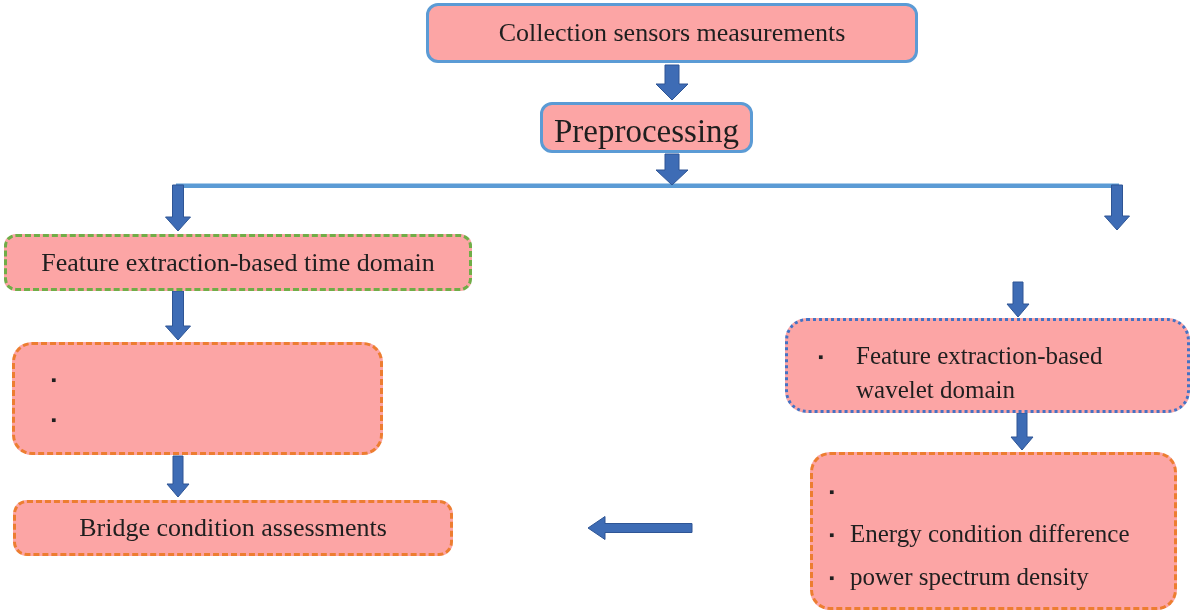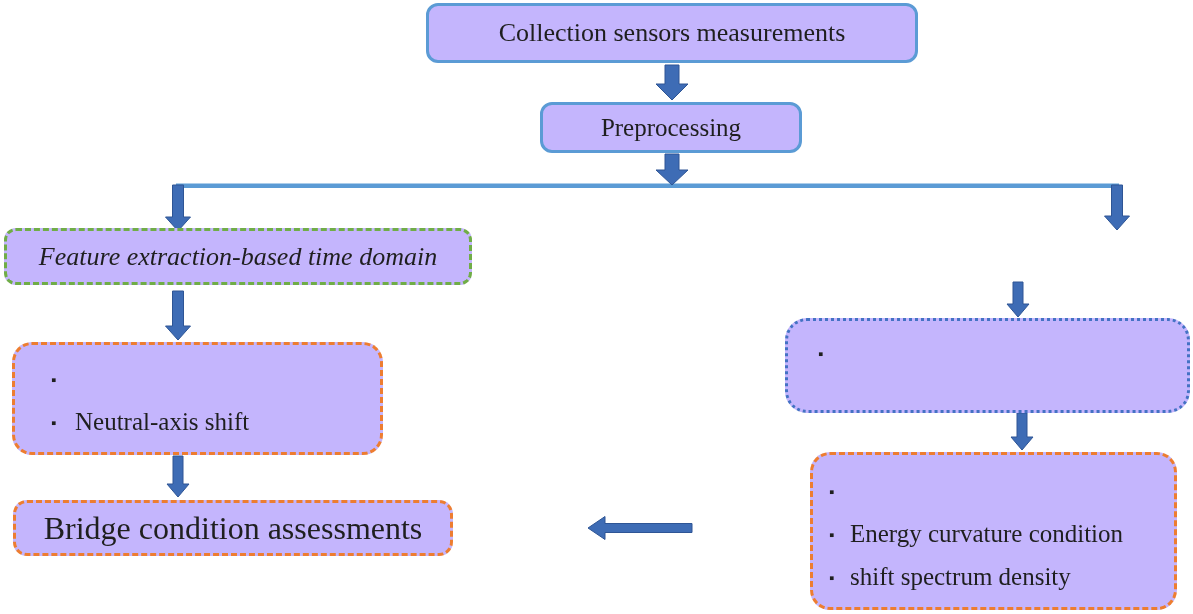--- a/index.html
+++ b/index.html
@@ -19,25 +19,25 @@
     font-family:"Liberation Serif","DejaVu Serif",serif;
     color:var(--text);
     overflow:hidden;
   }
   #connectors{position:absolute;left:0;top:0;width:1193px;height:614px;}
   .box{
     position:absolute;
     box-sizing:border-box;
     display:flex;align-items:center;justify-content:center;
     text-align:center;
-    background:#c4b5fd;
+    background:#fca5a5;
   }
   .solid-blue{border:3px solid var(--box-blue);border-radius:12px;font-size:26px;}
   .dashed-green{border:3px dashed var(--green);border-radius:12px;font-size:26px;}
-  .dashed-orange{border:3px dashed var(--orange);border-radius:20px;font-size:32px;}
+  .dashed-orange{border:3px dashed var(--orange);border-radius:20px;font-size:26px;}
   .dotted-blue-box{border:3.5px dotted var(--dotted-blue);border-radius:22px;font-size:25px;}
   .list-box{justify-content:flex-start;align-items:flex-start;text-align:left;}
   ul.plain{list-style:none;margin:0;padding:0;width:100%;}
   ul.plain li{display:flex;align-items:baseline;}
   .bullet{font-size:0.60em;flex:0 0 auto;transform:translateY(-0.12em);}
   .nowrap{white-space:nowrap;}
   
   #time-features-box{padding:17px 10px 0 36px;font-size:25px;}
   #time-features-box li{line-height:40px;}
   #time-features-box .bullet{width:24px;}
@@ -65,61 +65,61 @@
     <polygon points="1013,282 1023,282 1023,304 1029,304 1018,317 1007,304 1013,304" style="fill:var(--arrow-blue,#3E6CB5);stroke:var(--arrow-stroke,#2E5595);stroke-width:1;stroke-linejoin:round"></polygon>
     <polygon points="1017,413 1027,413 1027,437 1033,437 1022,450 1011,437 1017,437" style="fill:var(--arrow-blue,#3E6CB5);stroke:var(--arrow-stroke,#2E5595);stroke-width:1;stroke-linejoin:round"></polygon>
     <polygon points="173,456 183,456 183,484 189,484 178,497 167,484 173,484" style="fill:var(--arrow-blue,#3E6CB5);stroke:var(--arrow-stroke,#2E5595);stroke-width:1;stroke-linejoin:round"></polygon>
     <polygon points="692,523.5 692,532.5 605,532.5 605,539.5 588,528 605,516.5 605,523.5" style="fill:var(--arrow-blue,#3E6CB5);stroke:var(--arrow-stroke,#2E5595);stroke-width:1;stroke-linejoin:round"></polygon>
   </svg>
 
   <div class="box solid-blue nowrap" style="left:426px;top:3px;width:492px;height:60px;">
     <span>Collection sensors measurements</span>
   </div>
 
-  <div class="box solid-blue nowrap" style="left:540px;top:102px;width:262px;height:51px;font-size:25px;">
+  <div class="box solid-blue nowrap" style="left:540px;top:102px;width:213px;height:51px;font-size:33px;align-items:flex-end;">
     <span>Preprocessing</span>
   </div>
 
-  <div class="box dashed-green nowrap" style="left:4px;top:228px;width:468px;height:57px;font-style:italic;">
+  <div class="box dashed-green nowrap" style="left:4px;top:234px;width:468px;height:57px;">
     <span>Feature extraction-based time domain</span>
   </div>
 
 
   <div class="box dashed-orange list-box" id="time-features-box" style="left:12px;top:342px;width:371px;height:113px;">
     <ul class="plain">
       <li>
         <span class="bullet">▪</span>
       </li>
       <li>
         <span class="bullet">▪</span>
-        <span>Neutral-axis shift</span>
       </li>
     </ul>
   </div>
 
   <div class="box dotted-blue-box list-box" id="wavelet-features-box" style="left:785px;top:318px;width:405px;height:95px;">
     <ul class="plain">
       <li>
         <span class="bullet">▪</span>
+        <span>Feature extraction-based wavelet domain</span>
       </li>
     </ul>
   </div>
 
   <div class="box dashed-orange list-box" id="wavelet-indices-box" style="left:810px;top:452px;width:367px;height:158px;">
     <ul class="plain">
       <li>
         <span class="bullet">▪</span>
       </li>
       <li>
         <span class="bullet">▪</span>
-        <span>Energy curvature condition</span>
+        <span>Energy condition difference</span>
       </li>
       <li>
         <span class="bullet">▪</span>
-        <span>shift spectrum density</span>
+        <span>power spectrum density</span>
       </li>
     </ul>
   </div>
 
   <div class="box dashed-orange nowrap" style="left:13px;top:500px;width:440px;height:56px;border-radius:14px;">
     <span>Bridge condition assessments</span>
   </div>
 
 </div>
 

